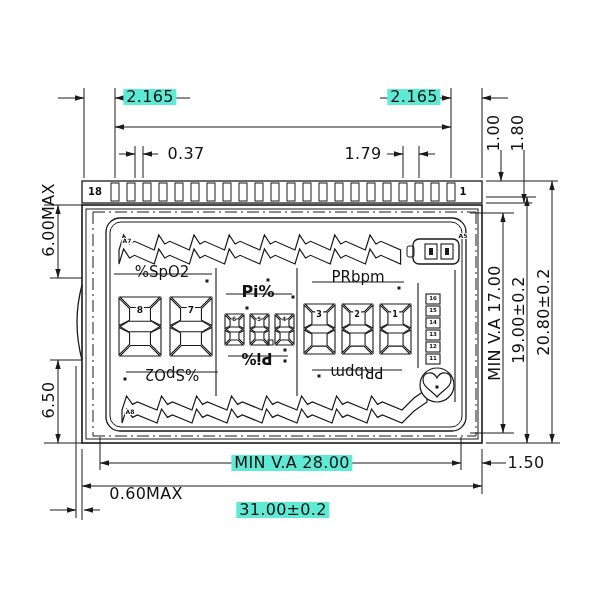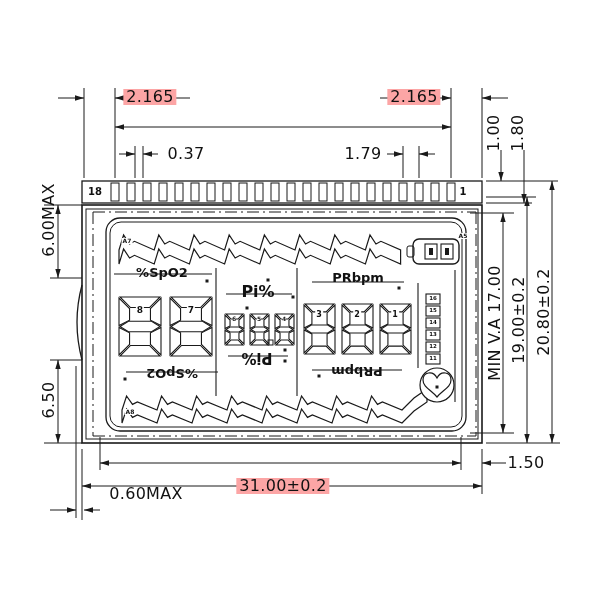--- a/index.html
+++ b/index.html
@@ -2,23 +2,23 @@
 <html><head>
 <meta charset="utf-8">
 <style>
   html,body{margin:0;padding:0;background:#fff}
   .stage{position:relative;width:600px;height:600px;background:#fff;overflow:hidden;
          font-family:"DejaVu Sans",sans-serif;color:#111}
   svg{position:absolute;left:0;top:0}
   .lbl{position:absolute;transform:translate(-50%,-50%);white-space:nowrap;line-height:1}
   .r90{transform:translate(-50%,-50%) rotate(-90deg)}
   .r180{transform:translate(-50%,-50%) rotate(180deg)}
-  .bg{background:#fca5a5;padding:0 3px}
+  .bg{background:#5eead4;padding:0 3px}
   .dim{font-size:16px;letter-spacing:.3px}
-  .lcdL{font-size:13px;font-weight:bold;letter-spacing:0}
+  .lcdL{font-size:15px;font-weight:normal;letter-spacing:0}
   .lcdM{font-size:16px;font-weight:bold}
   .lcdS{font-size:15px;font-weight:bold}
   .tiny{font-size:6px;font-weight:bold;background:#fff;padding:0 1px}
   .dlab{font-size:9px;font-weight:bold;background:#fff;padding:0 1px}
   .dlab8{font-size:8px;font-weight:bold;background:#fff;padding:0 1px}
   .dlab6{font-size:6px;font-weight:bold;background:#fff}
   .blab{font-size:5.5px;font-weight:bold}
   .pin{font-size:10px;font-weight:bold}
 </style>
 </head>
@@ -233,21 +233,22 @@
 
   <div class="lbl dim r90" style="left:494px;top:133px">1.00</div>
   <div class="lbl dim r90" style="left:518px;top:133px">1.80</div>
   <div class="lbl dim r90" style="left:495px;top:323px">MIN V.A 17.00</div>
   <div class="lbl dim r90" style="left:519px;top:320px">19.00±0.2</div>
   <div class="lbl dim r90" style="left:544px;top:312px">20.80±0.2</div>
 
   <div class="lbl dim r90" style="left:49px;top:220px">6.00MAX</div>
   <div class="lbl dim r90" style="left:49px;top:400px">6.50</div>
 
-  <div class="lbl dim bg" style="left:283px;top:486px">31.00±0.2</div>
+  <div class="lbl dim bg" style="left:292px;top:463px">MIN V.A 28.00</div>
+  <div class="lbl dim bg" style="left:283px;top:510px">31.00±0.2</div>
   <div class="lbl dim" style="left:526px;top:463px">1.50</div>
   <div class="lbl dim" style="left:146px;top:494px">0.60MAX</div>
 
   <div class="lbl pin" style="left:95px;top:192px">18</div>
   <div class="lbl pin" style="left:463px;top:192px">1</div>
 
   <div class="lbl lcdL" style="left:162px;top:272px">%SpO2</div>
   <div class="lbl lcdL" style="left:358px;top:277px">PRbpm</div>
   <div class="lbl lcdM" style="left:258px;top:292px">Pi%</div>
   <div class="lbl lcdL r180" style="left:172px;top:373px">%SpO2</div>

